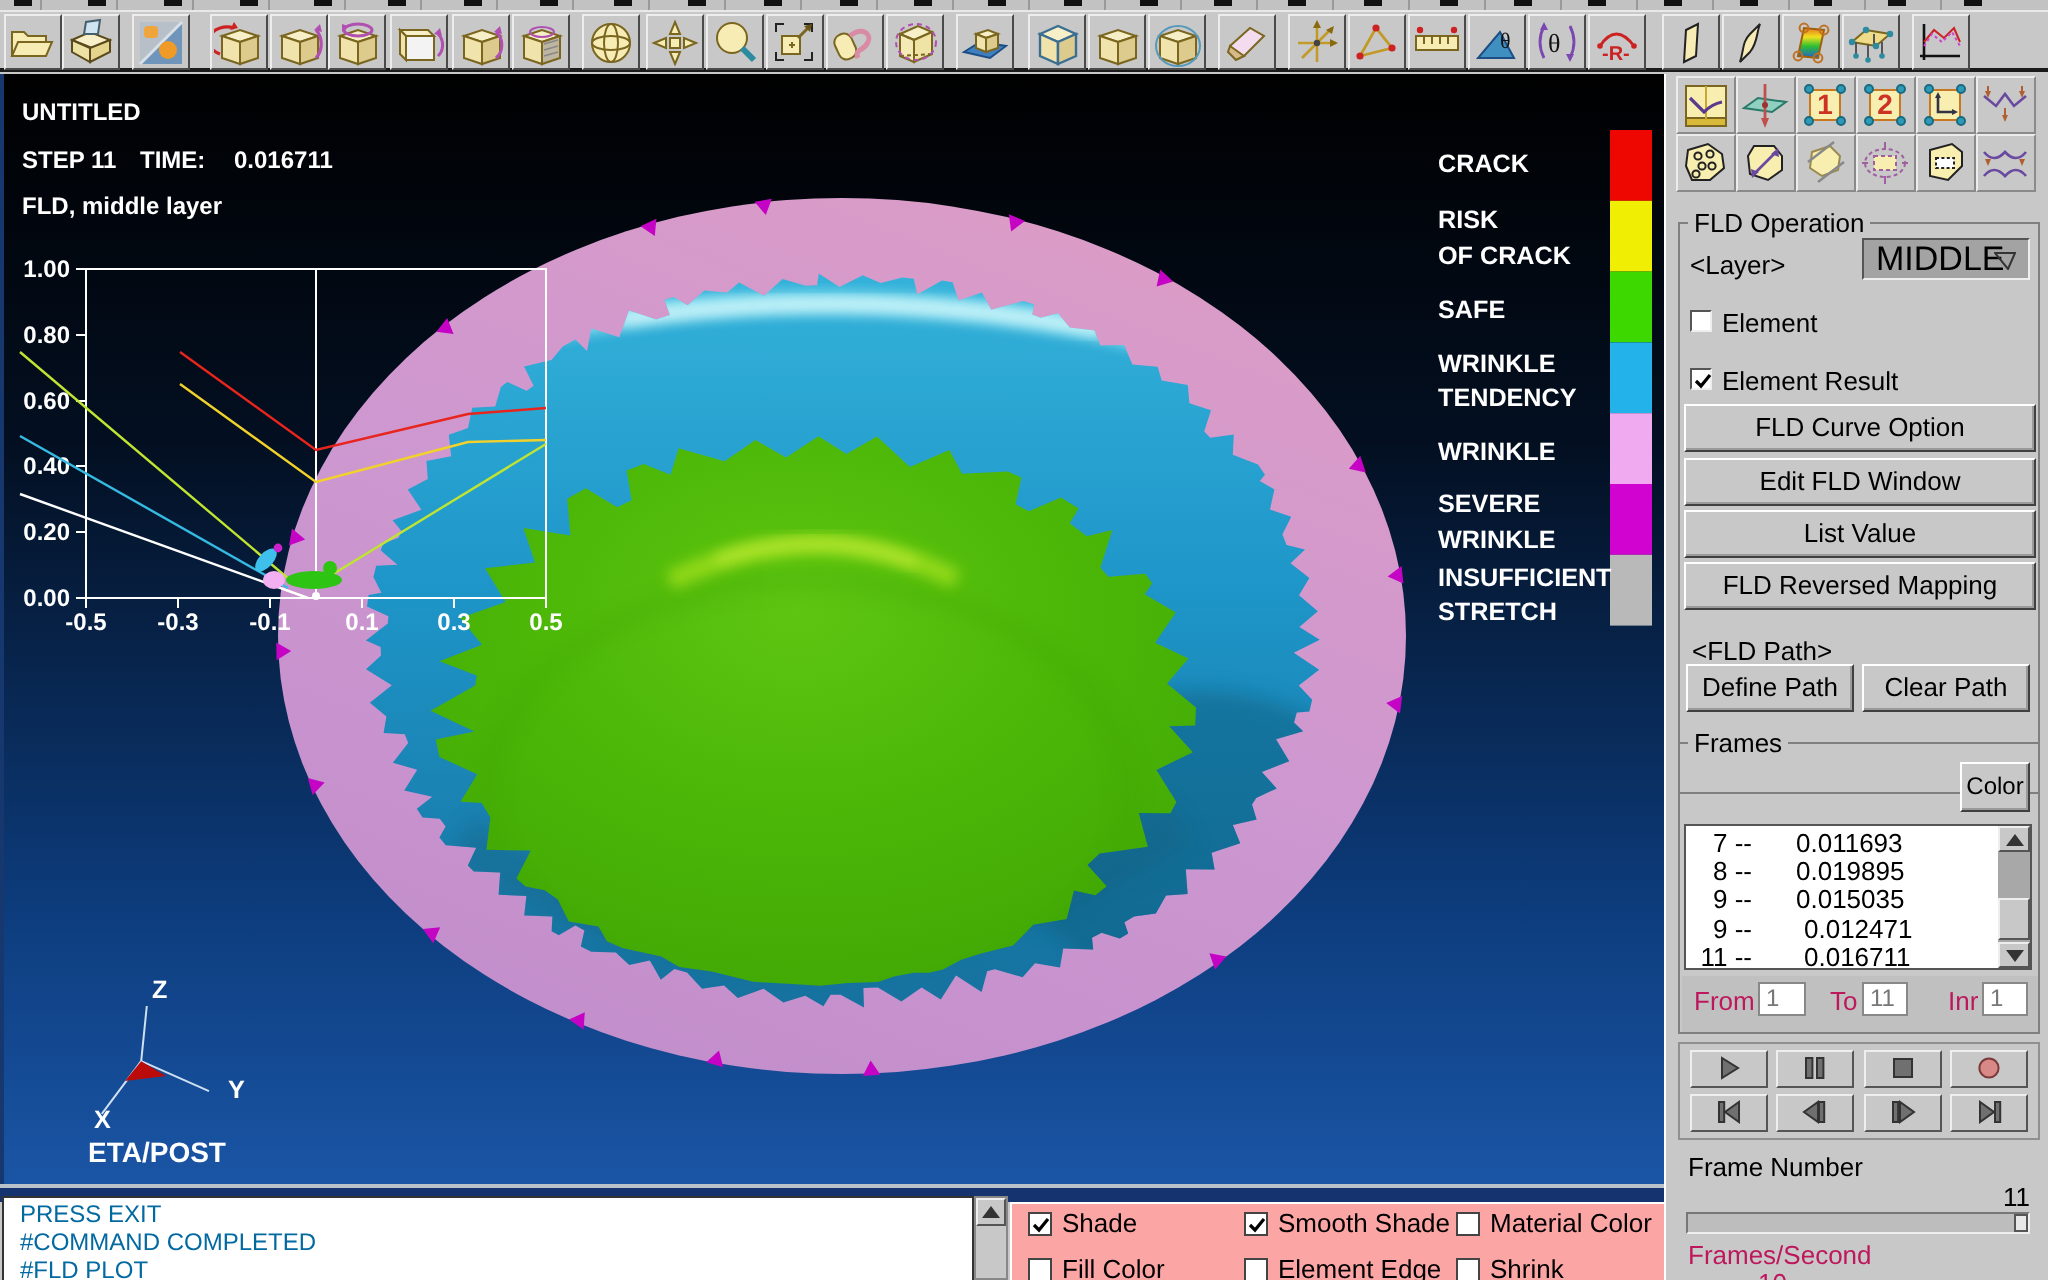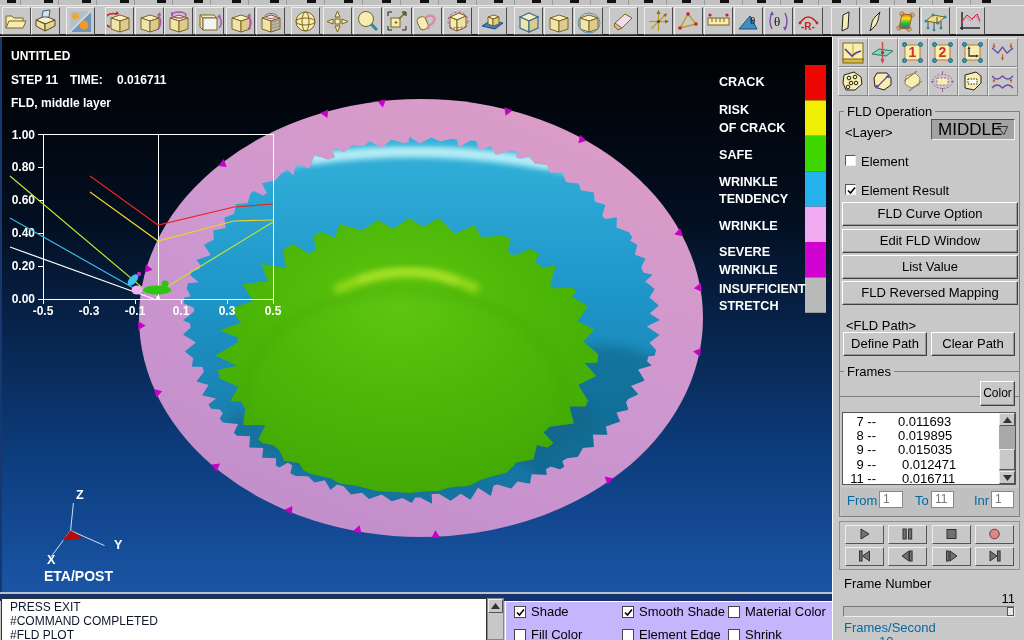--- a/index.html
+++ b/index.html
@@ -18,21 +18,21 @@
    background:#c8c8c8; border-left:1px solid #fff; }
 .ricell { position:absolute; width:30px; height:29px; background:#c8c8c8;
    border:1px solid; border-color:#ececec #8a8a8a #8a8a8a #ececec; padding:1px; }
 .grp { position:absolute; left:6px; width:181px; border:1px solid #808080; }
 .btn { position:absolute; background:#c8c8c8; border:1px solid; border-color:#fff #404040 #404040 #fff;
   box-shadow:inset -1px -1px 0 #9a9a9a; font-size:13px; text-align:center; color:#000; }
 .combo { position:absolute; background:#a3a3a3; border:1px solid; border-color:#555 #eee #eee #555; font-size:17px; }
 .cb { position:absolute; width:11px; height:11px; background:#fff; border:1px solid;
   border-color:#555 #eee #eee #555; }
 .lbl { position:absolute; font-size:13px; color:#000; white-space:nowrap; }
-.glbl { position:absolute; font-size:13px; color:#0369a1; white-space:nowrap; }
+.glbl { position:absolute; font-size:13px; color:#be185d; white-space:nowrap; }
 .pbtn { position:absolute; background:#c8c8c8; border:1px solid; border-color:#eee #555 #555 #eee; }
 .inp { position:absolute; background:#fff; border:1px solid #888; font-size:12px; color:#777; padding-left:3px; }
 svg { display:block; }
 </style></head>
 <body>
 <div id="topstrip">
     <div style="position:absolute;left:20px;top:0;width:1px;height:5px;background:#9a9a9a"></div>
     <div style="position:absolute;left:58px;top:0;width:1px;height:5px;background:#9a9a9a"></div>
     <div style="position:absolute;left:96px;top:0;width:1px;height:5px;background:#9a9a9a"></div>
     <div style="position:absolute;left:134px;top:0;width:1px;height:5px;background:#9a9a9a"></div>
@@ -537,31 +537,31 @@
 <polygon points="70.6,530.6 62.5,540.5 83,538" fill="#bb0a0a"></polygon>
 <text x="76" y="499" class="vt">Z</text>
 <text x="114" y="549" class="vt">Y</text>
 <text x="47" y="564" class="vt">X</text>
 <text x="44" y="581" class="vt" style="font-size:14px">ETA/POST</text>
 </svg>
 </div>
 
 <div style="position:absolute;left:0;top:592px;width:832px;height:2px;background:#b9c2ca"></div>
 <div style="position:absolute;left:0;top:594px;width:832px;height:7px;background:#15336e"></div>
-<div style="position:absolute;left:1px;top:598px;width:486px;height:42px;background:#fff;border:1px solid #333;border-bottom:none;font-size:12px;color:#0f172a;overflow:hidden">
+<div style="position:absolute;left:1px;top:598px;width:486px;height:42px;background:#fff;border:1px solid #333;border-bottom:none;font-size:12px;color:#0369a1;overflow:hidden">
   <div style="padding:1px 0 0 8px;line-height:14px">PRESS EXIT<br>#COMMAND COMPLETED<br>#FLD PLOT</div>
 </div>
 <div style="position:absolute;left:487px;top:598px;width:17px;height:42px;background:#c8c8c8;border:1px solid #888">
   <div style="width:15px;height:14px;background:#c8c8c8;border:1px solid;border-color:#eee #555 #555 #eee">
       <svg width="9" height="6" viewBox="0 0 9 6" style="margin:3px auto 0">
         <polygon points="4.5,0 9,6 0,6" fill="#333"></polygon>
       </svg>
     </div>
 </div>
-<div id="cbpanel" style="position:absolute;left:505px;top:601px;width:327px;height:39px;background:#c4b5fd;border-left:1px solid #fff;border-top:1px solid #fff">
+<div id="cbpanel" style="position:absolute;left:505px;top:601px;width:327px;height:39px;background:#fca5a5;border-left:1px solid #fff;border-top:1px solid #fff">
 <div style="position:absolute;left:8px;top:4px;width:12px;height:12px;background:#fff;border:1px solid #444">
       <svg width="9" height="9" viewBox="0 0 9 9" style="margin:1px 0 0 1px">
         <polyline points="1,4.5 3.5,7 8,1.5" fill="none" stroke="#000" stroke-width="1.6"></polyline>
       </svg>
     </div>
     <div style="position:absolute;left:25px;top:2px;font-size:13px">Shade</div>
     <div style="position:absolute;left:116px;top:4px;width:12px;height:12px;background:#fff;border:1px solid #444">
       <svg width="9" height="9" viewBox="0 0 9 9" style="margin:1px 0 0 1px">
         <polyline points="1,4.5 3.5,7 8,1.5" fill="none" stroke="#000" stroke-width="1.6"></polyline>
       </svg>

